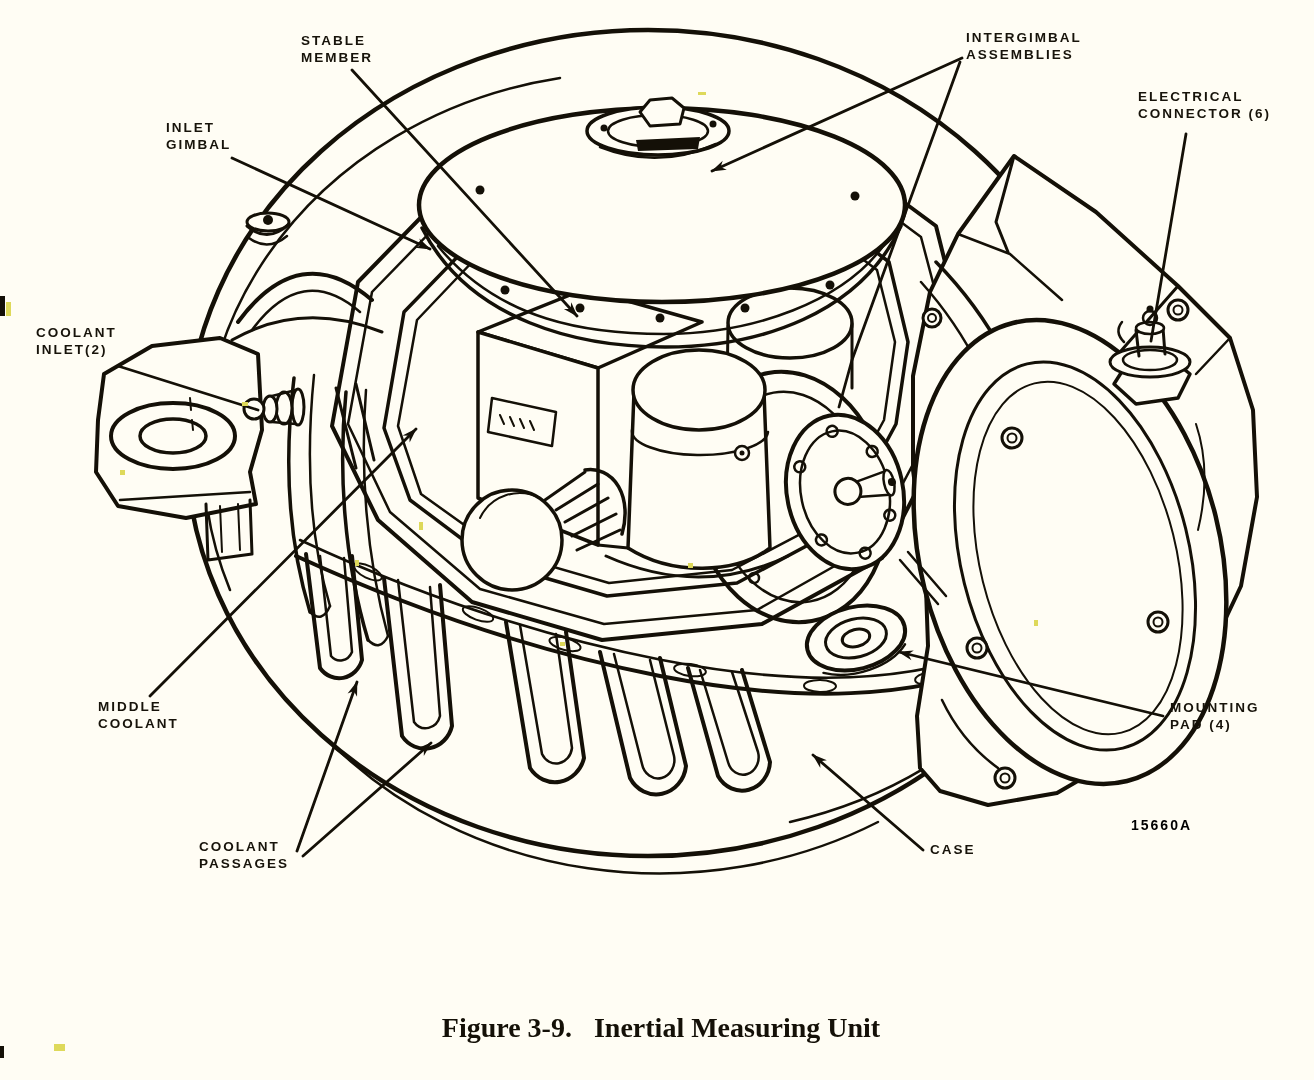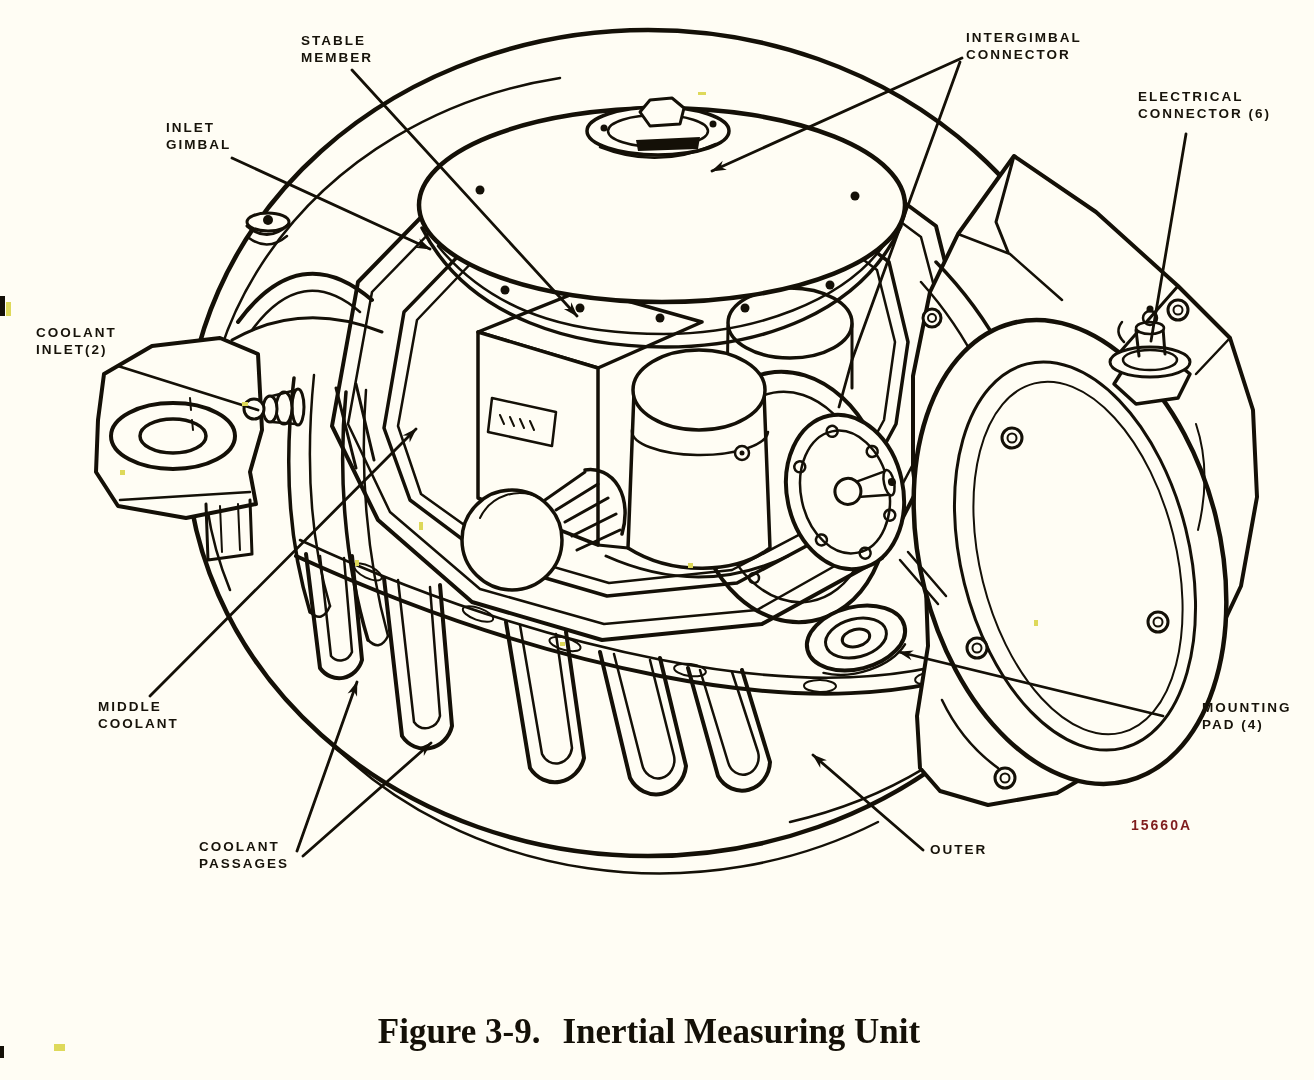--- a/index.html
+++ b/index.html
@@ -19,29 +19,29 @@
     letter-spacing:2px;
     color:#17130a;
     white-space:pre-line;
     -webkit-font-smoothing:none;
   }
   .dwgno{
     position:absolute;
     font-weight:bold;
     font-size:14px;
     letter-spacing:2px;
-    color:#7f1d1d;
+    color:#000000;
   }
   .caption{
     position:absolute;
-    left:4px;top:1012px;width:1290px;
+    left:16px;top:1012px;width:1290px;
     text-align:center;
     font-family:"Liberation Serif",serif;
     font-weight:bold;
-    font-size:35px;
+    font-size:28px;
     color:#141007;
   }
   .caption .num{margin-right:22px;}
 </style>
 </head>
 <body>
 
 <div class="page">
 
 <svg width="1314" height="1080" viewBox="0 0 1314 1080">
@@ -290,32 +290,32 @@
     <rect x="560" y="642" width="5" height="4" fill="#ded95a"></rect>
     <rect x="698" y="92" width="8" height="3" fill="#ded95a"></rect>
   </g>
 </svg>
 
 <div class="callout" style="left:301px;top:32px">STABLE
 MEMBER</div>
 <div class="callout" style="left:166px;top:119px">INLET
 GIMBAL</div>
 <div class="callout" style="left:966px;top:29px">INTERGIMBAL
-CONNECTOR</div>
+ASSEMBLIES</div>
 <div class="callout" style="left:1138px;top:88px">ELECTRICAL
 CONNECTOR (6)</div>
 <div class="callout" style="left:36px;top:324px">COOLANT
 INLET(2)</div>
 <div class="callout" style="left:98px;top:698px">MIDDLE
 COOLANT</div>
 <div class="callout" style="left:199px;top:838px">COOLANT
 PASSAGES</div>
-<div class="callout" style="left:1202px;top:699px">MOUNTING
+<div class="callout" style="left:1170px;top:699px">MOUNTING
 PAD (4)</div>
-<div class="callout" style="left:930px;top:841px">OUTER</div>
+<div class="callout" style="left:930px;top:841px">CASE</div>
 
 <div class="dwgno" style="left:1131px;top:817px">15660A</div>
 
 <div class="caption">
   <span class="num">Figure 3-9.</span><span>Inertial Measuring Unit</span>
 </div>
 
 </div>
 
 </body></html>

